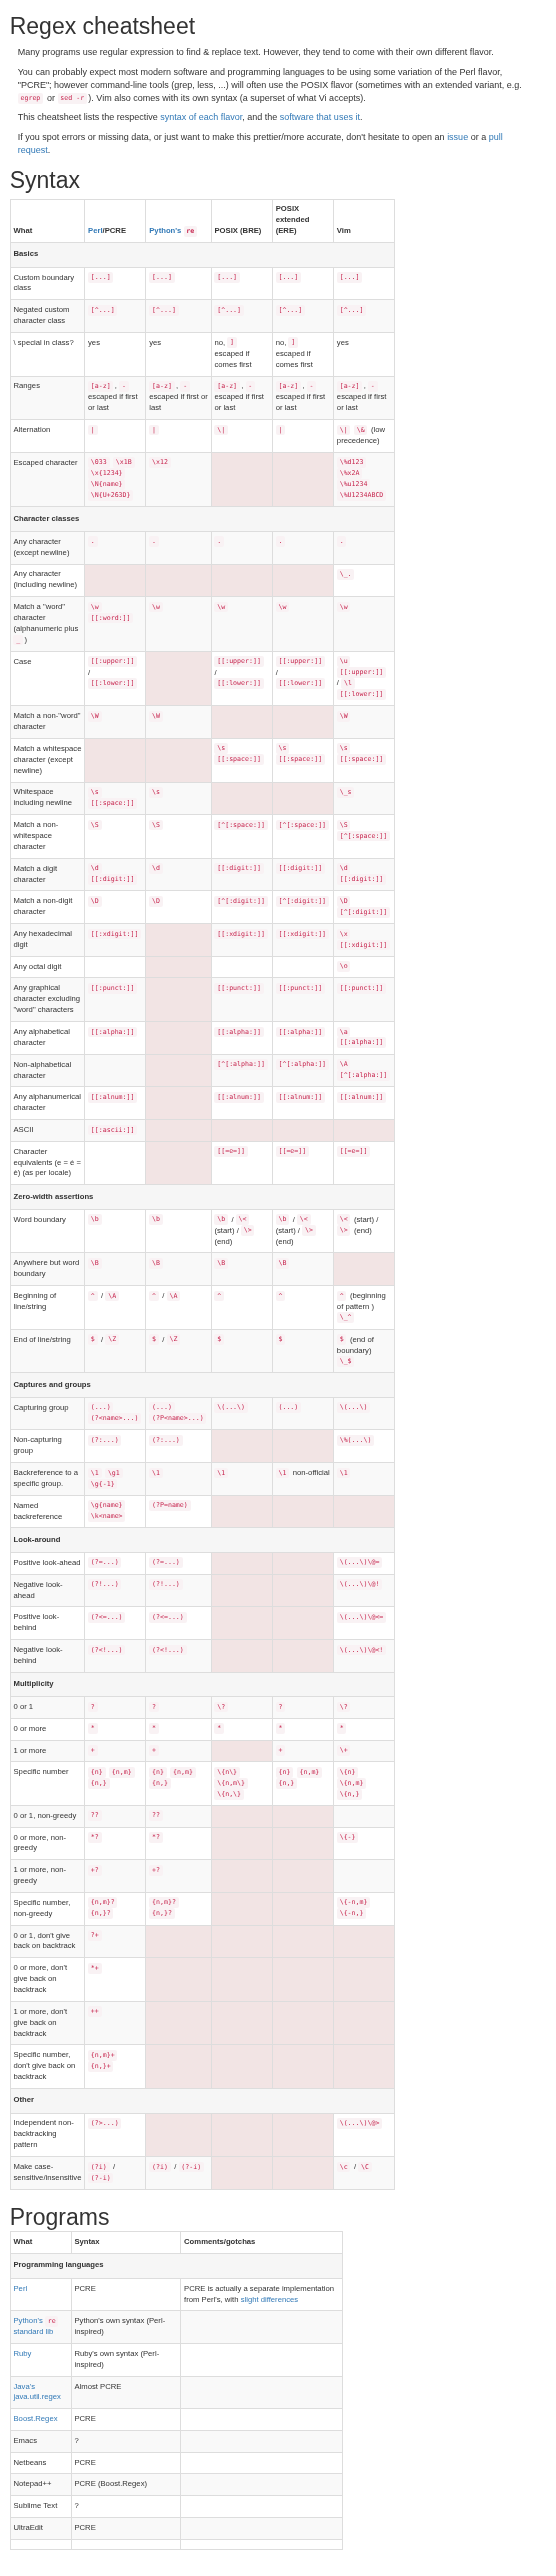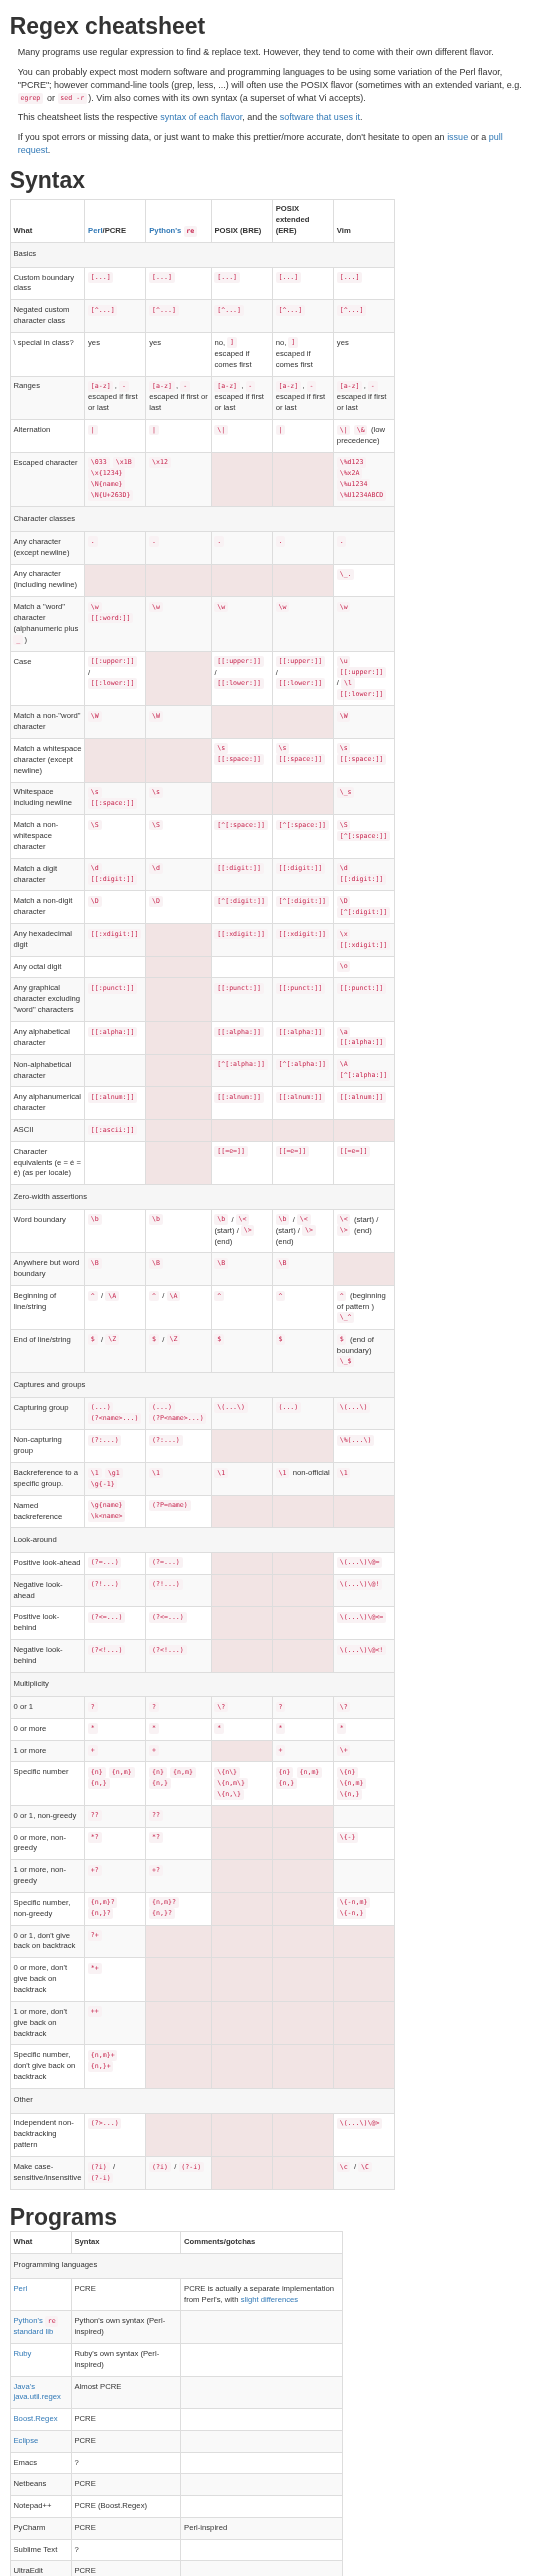--- a/index.html
+++ b/index.html
@@ -6,21 +6,21 @@
   body {
     width: 557px;
     font-family: "Liberation Sans", sans-serif;
     font-size: 9px;
     line-height: 1.42;
     color: #333333;
   }
   .page { padding: 5.6px 29px 21px 9.7px; }
   h1 {
     font-family: "Liberation Sans", sans-serif;
-    font-weight: 700;
+    font-weight: 400;
     font-size: 23px;
     margin: 8.4px 0 7px 0;
     color: #333;
     line-height: 1.1;
   }
   h1.syntax-title { margin-top: 11px; margin-bottom: 5.6px; }
   h1.programs-title { margin-top: 15.3px; margin-bottom: 1px; }
   p { margin: 0 0 7px 8px; }
   a, .link { color: #337ab7; text-decoration: none; cursor: pointer; }
   code {
@@ -49,21 +49,21 @@
   thead th {
     vertical-align: bottom;
     border-bottom: 1.4px solid #dddddd;
     font-weight: bold;
     color: #333;
     font-size: 7.7px;
   }
   td { font-size: 7.7px; }
   tbody tr:nth-child(odd) td { background: #f9f9f9; }
   tr.section td {
-    font-weight: normal;
+    font-weight: bold;
     background: #f6f6f6 !important;
     border-top: 1.4px solid #dddddd;
     padding-top: 6.3px; padding-bottom: 6.3px;
   }
   td.na { background: #f2e4e4 !important; }
   .syntax-table col.c0 { width: 69px; }
   .syntax-table col.c1 { width: 58px; }
   .syntax-table col.c2 { width: 48px; }
   .syntax-table col.c3 { width: 51px; }
   .syntax-table col.c4 { width: 52px; }
@@ -564,43 +564,33 @@
           <td><a class="link">Java's java.util.regex</a></td>
           <td><span>Almost PCRE</span></td>
           <td></td>
         </tr>
         <tr>
           <td><a class="link">Boost.Regex</a></td>
           <td><span>PCRE</span></td>
           <td></td>
         </tr>
         <tr>
-          <td><a class="link">Eclipse</a></td>
-          <td><span>PCRE</span></td>
-          <td></td>
-        </tr>
-        <tr>
           <td><span>Emacs</span></td>
           <td><span>?</span></td>
           <td></td>
         </tr>
         <tr>
           <td><span>Netbeans</span></td>
           <td><span>PCRE</span></td>
           <td></td>
         </tr>
         <tr>
           <td><span>Notepad++</span></td>
           <td><span>PCRE (Boost.Regex)</span></td>
           <td></td>
-        </tr>
-        <tr>
-          <td><span>PyCharm</span></td>
-          <td><span>PCRE</span></td>
-          <td><span>Perl-inspired</span></td>
         </tr>
         <tr>
           <td><span>Sublime Text</span></td>
           <td><span>?</span></td>
           <td></td>
         </tr>
         <tr>
           <td><span>UltraEdit</span></td>
           <td><span>PCRE</span></td>
           <td></td>

